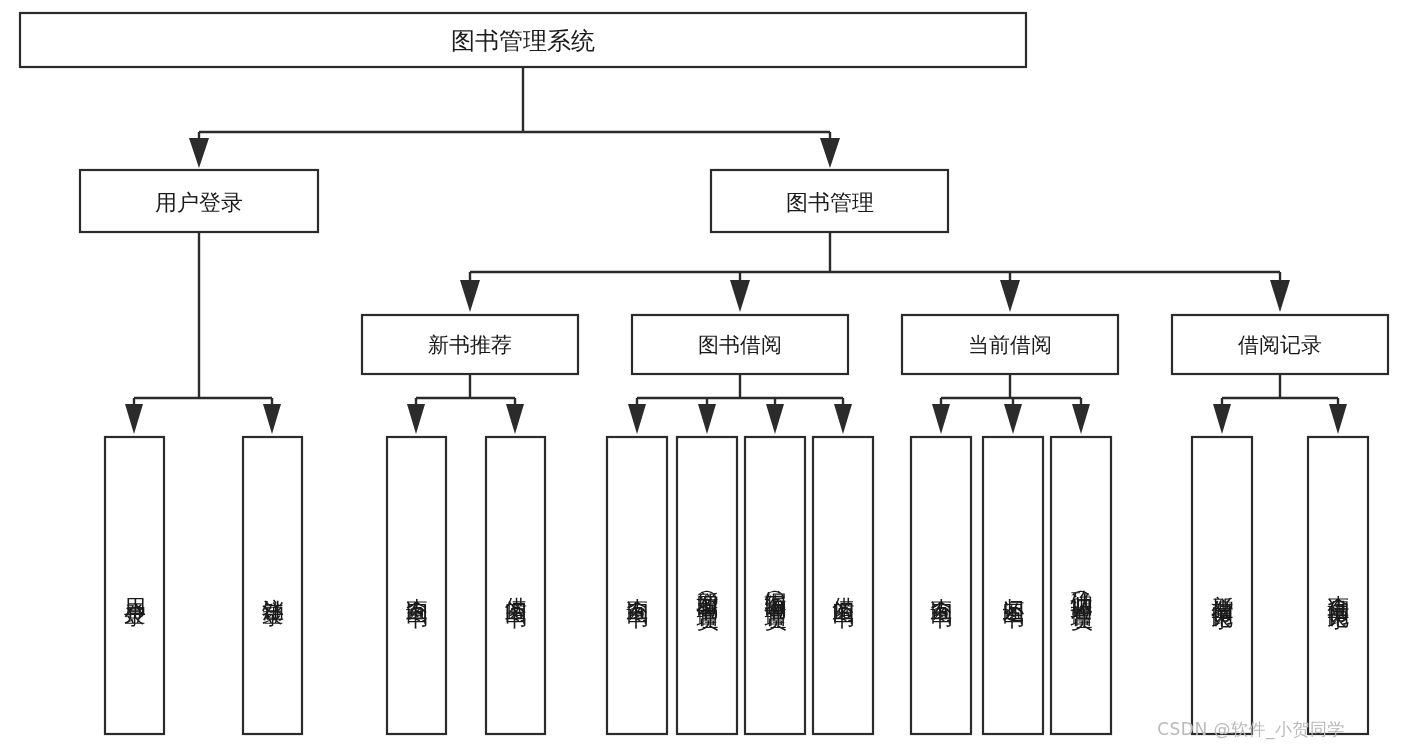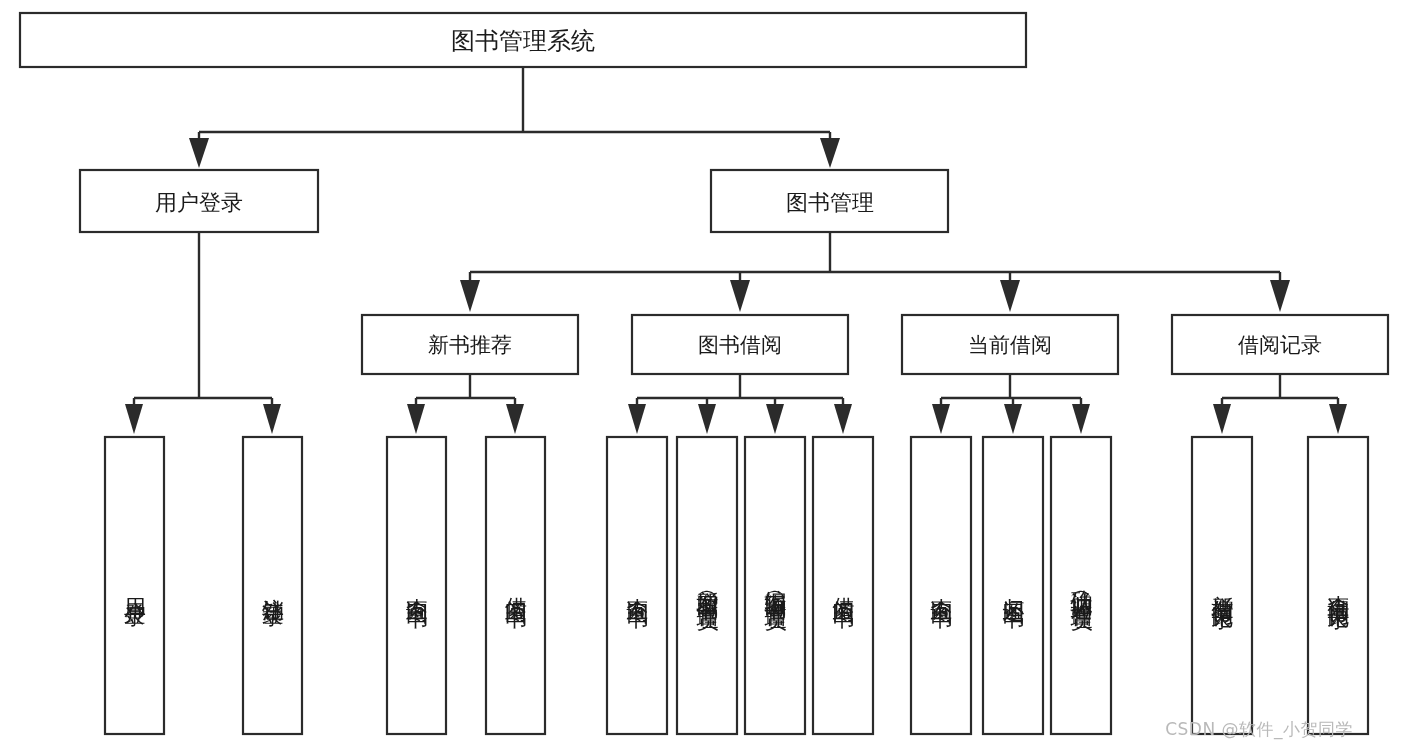--- a/index.html
+++ b/index.html
@@ -65,21 +65,21 @@
     letter-spacing: 3px;
     color: #1a1a1a;
     display: flex;
     align-items: center;
     justify-content: center;
     white-space: nowrap;
     pointer-events: none;
   }
   #watermark {
     position: absolute;
-    right: 8px;
+    right: 16px;
     bottom: 6px;
     font-family: "DejaVu Sans", "Liberation Sans", sans-serif;
     font-size: 17px;
     color: #b9b9b9;
     letter-spacing: 0.5px;
     white-space: nowrap;
   }
 </style>
 </head>
 <body>

